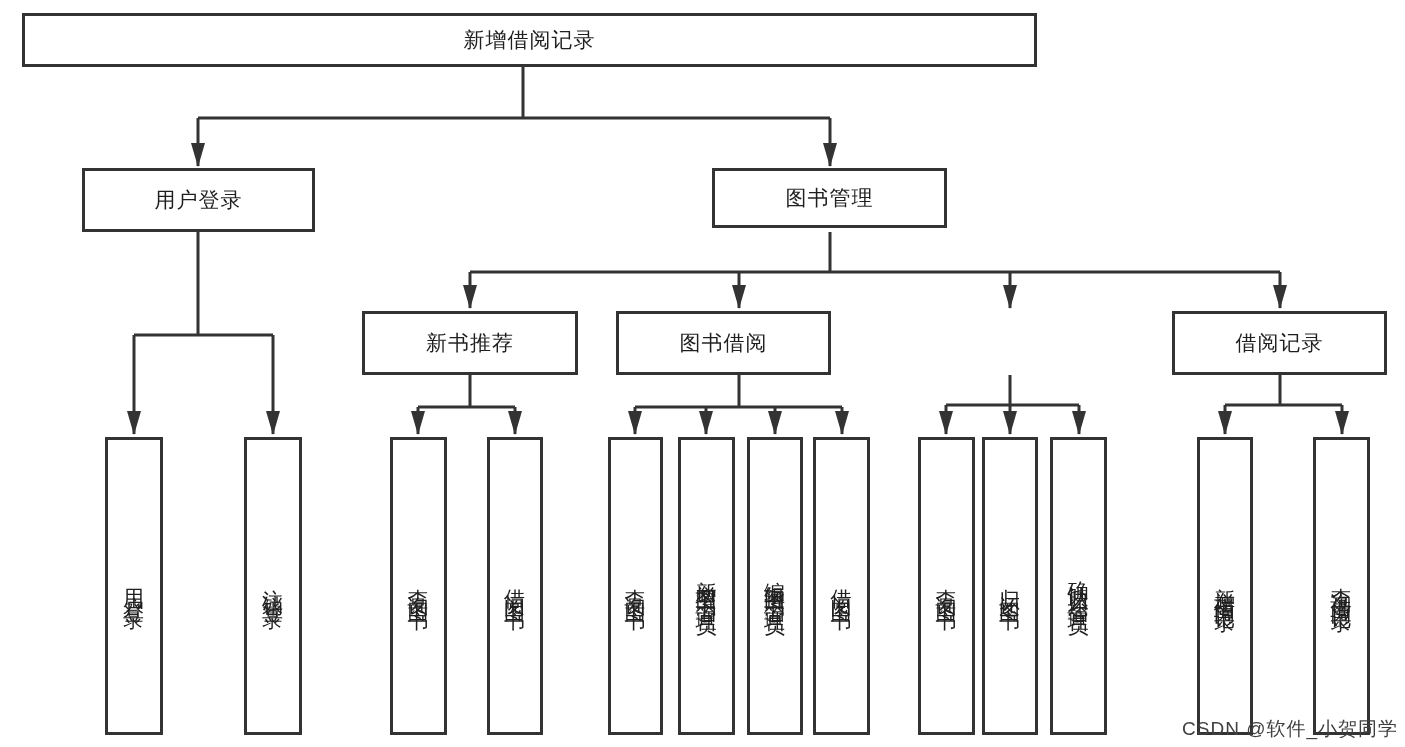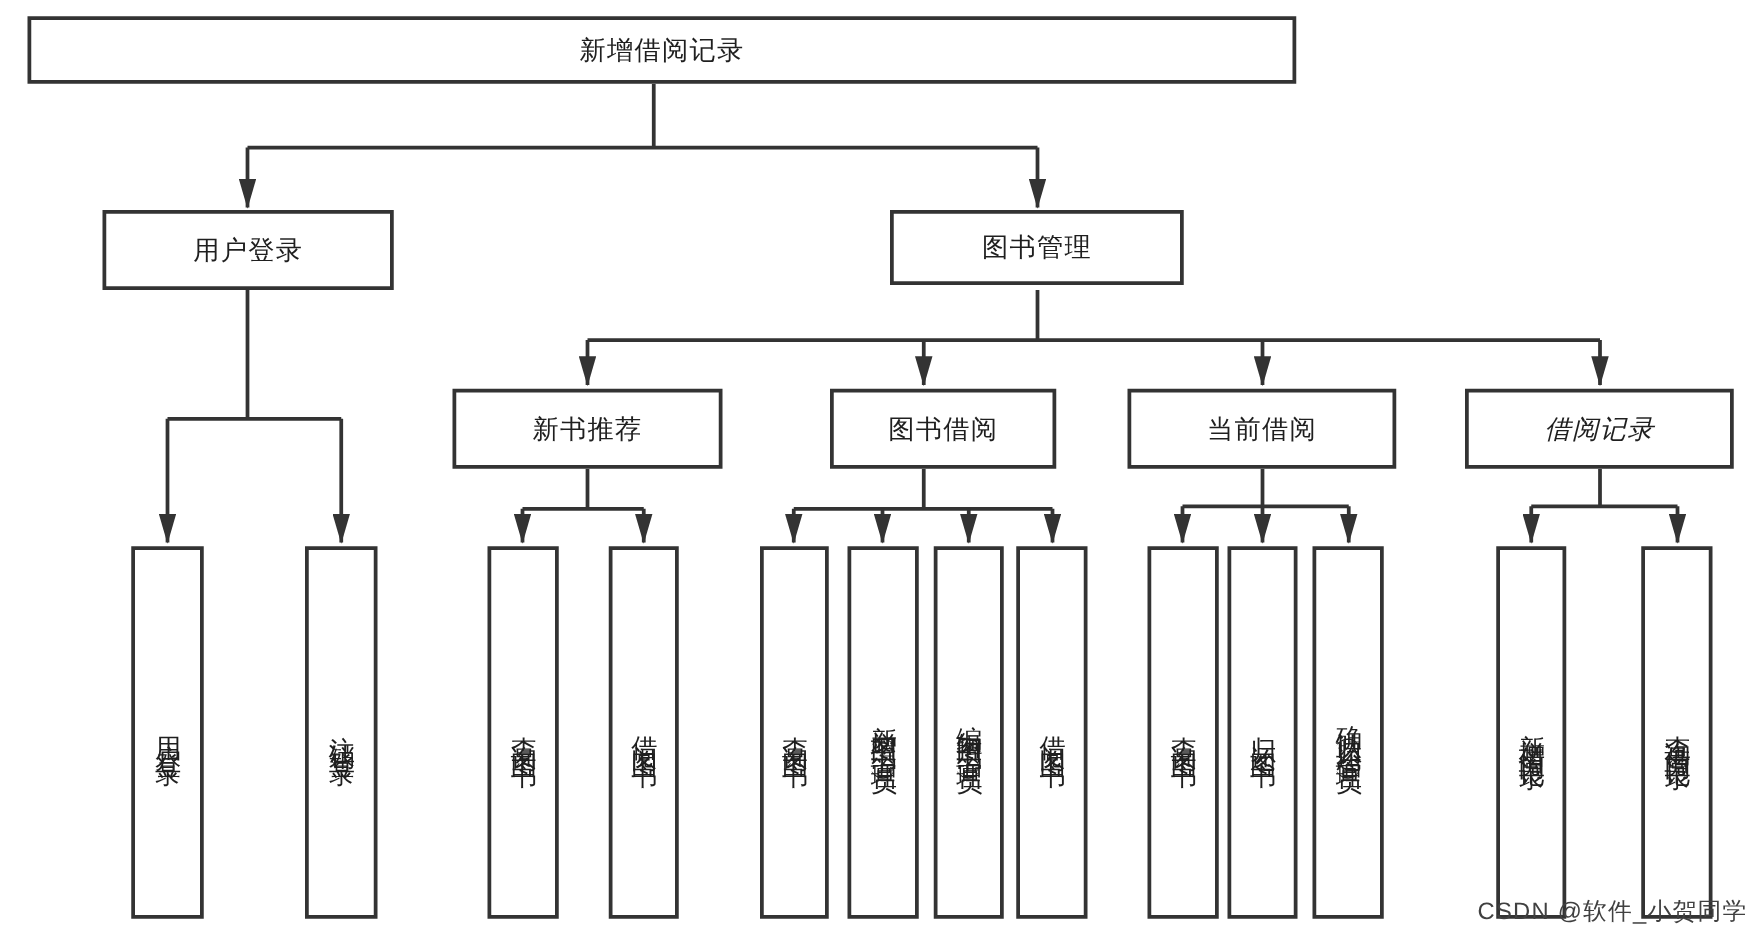--- a/index.html
+++ b/index.html
@@ -106,27 +106,24 @@
   <div class="box h" style="left:82px; top:168px; width:233px; height:64px;">
     <span>用户登录</span>
   </div>
   <div class="box h" style="left:712px; top:168px; width:235px; height:60px;">
     <span>图书管理</span>
   </div>
 
   <div class="box h" style="left:362px; top:311px; width:216px; height:64px;">
     <span>新书推荐</span>
   </div>
-  <div class="box h" style="left:664px; top:311px; width:181px; height:64px;">
+  <div class="box h" style="left:616px; top:311px; width:215px; height:64px;">
     <span>图书借阅</span>
   </div>
-  <div class="box h" style="left:902px; top:311px; width:215px; height:64px;">
-    <span>当前借阅</span>
-  </div>
-  <div class="box h" style="left:1172px; top:311px; width:215px; height:64px;font-style:italic;">
+  <div class="box h" style="left:1172px; top:311px; width:215px; height:64px;">
     <span>借阅记录</span>
   </div>
 
   <div class="box v" style="left:105px; top:437px; width:58px; height:298px;">
     <span>用户登录</span>
   </div>
   <div class="box v" style="left:244px; top:437px; width:58px; height:298px;">
     <span>注销登录</span>
   </div>
 

